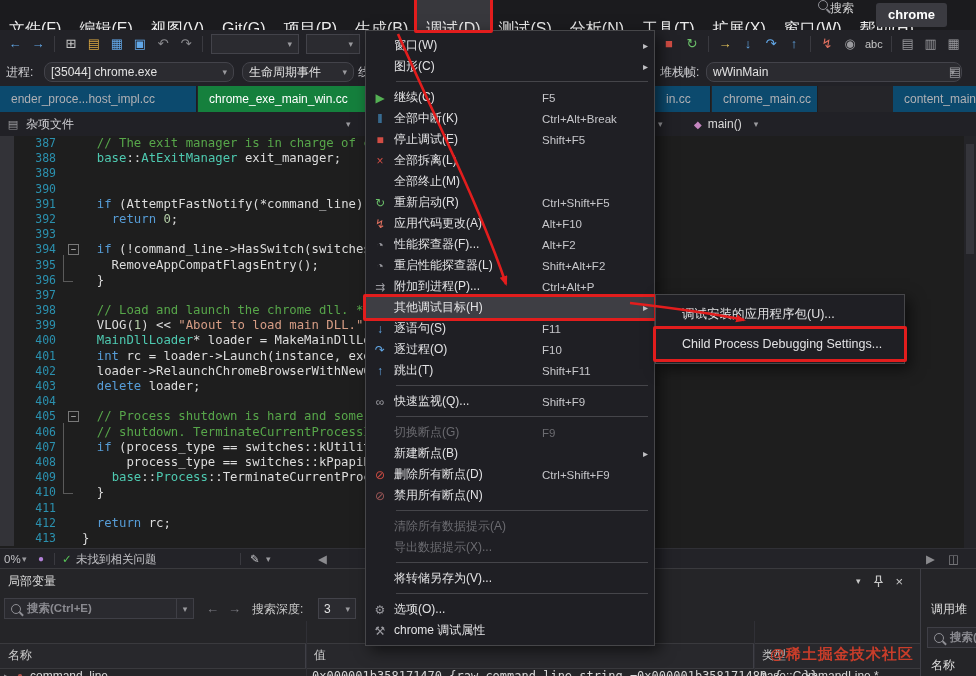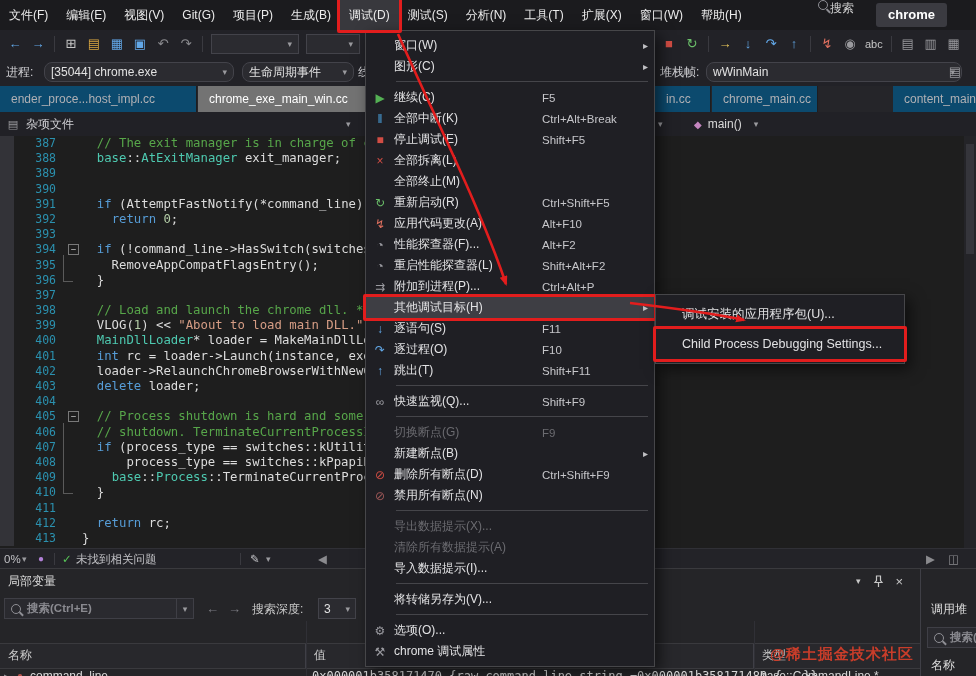--- a/index.html
+++ b/index.html
@@ -1,39 +1,39 @@
 <!DOCTYPE html>
 <html><head>
 <meta charset="utf-8">
 <style>
   html,body{margin:0;padding:0;background:#000;}
   .stage{position:relative;width:976px;height:676px;overflow:hidden;background:#1e1e1e;
          font-family:"Liberation Sans","DejaVu Sans",sans-serif;color:#d8d8d8;}
   
   .titlebar{position:absolute;left:0;top:0;right:0;height:30px;background:#1b1b1e;border-bottom:1px solid #2a2a2e;display:flex;}
-  .mb-item{padding:0 9px;line-height:30px;font-size:12px;color:#ececec;white-space:nowrap;position:relative;}
+  .mb-item{padding:14px 9px;line-height:30px;font-size:16px;color:#ececec;white-space:nowrap;position:relative;}
   .mb-item.open{background:#38383d;}
   .tb-search{position:absolute;left:812px;top:0;height:30px;display:flex;align-items:flex-start;gap:2px;font-size:12px;color:#d0d0d0;}
   .win-title{position:absolute;left:876px;top:3px;height:24px;line-height:24px;padding:0 12px;background:#3b3b41;border-radius:3px;color:#fff;font-weight:bold;font-size:13px;}
   
   .toolbar1{position:absolute;top:30px;left:0;right:0;height:28px;background:#222227;border-bottom:1px solid #2e2e33;}
   .tb-left{position:absolute;left:4px;top:0;height:28px;display:flex;align-items:center;gap:1px;}
   .tb-right{position:absolute;left:658px;top:0;height:28px;display:flex;align-items:center;gap:1px;}
   .tb-icon{width:22px;height:22px;text-align:center;line-height:22px;font-size:13px;color:#c5c5c5;flex:none;}
   .tb-text{width:auto;padding:0 3px;font-size:11px;}
   .tb-sep{width:1px;height:16px;background:#3a3a40;margin:0 4px;flex:none;}
   .tb-combo{height:20px;background:#2b2b30;border:1px solid #43434a;box-sizing:border-box;display:flex;align-items:center;justify-content:space-between;padding:0 6px;font-size:12px;color:#e2e2e2;margin:0 3px;white-space:nowrap;overflow:hidden;}
   .tb-caret{color:#9a9a9e;font-size:9px;margin-left:6px;}
   .toolbar2{position:absolute;top:58px;left:0;right:0;height:28px;background:#222227;border-bottom:1px solid #2e2e33;}
   .db-label{position:absolute;top:0;line-height:28px;font-size:12px;color:#cfcfd3;white-space:nowrap;}
   .toolbar2 .tb-combo{position:absolute;top:4px;margin:0;border-radius:8px;}
   
   .tabbar{position:absolute;top:86px;left:0;right:0;height:26px;background:#252529;}
   .tab{position:absolute;top:0;height:26px;box-sizing:border-box;background:#0c4a6e;color:#b0b0b4;font-size:12px;line-height:26px;padding:0 11px;border-right:1px solid #1d1d20;white-space:nowrap;overflow:hidden;}
-  .tab.active{background:#737373;color:#ffffff;}
+  .tab.active{background:#15803d;color:#ffffff;}
   .tab:nth-child(1){left:0;width:197px;}
   .tab:nth-child(2){left:198px;width:190px;}
   .tab:nth-child(3){left:655px;width:56px;}
   .tab:nth-child(4){left:712px;width:106px;}
   .tab:nth-child(5){left:893px;width:118px;}
   
   .navbar{position:absolute;top:112px;left:0;right:0;height:24px;background:#212126;border-bottom:1px solid #2e2e33;font-size:12px;}
   .nav-project{position:absolute;left:6px;top:0;height:24px;display:flex;align-items:center;gap:6px;color:#cfcfd3;}
   .nav-proj-caret{position:absolute;left:346px;top:0;line-height:24px;color:#9a9a9e;font-size:9px;}
   .nav-stub{position:absolute;left:658px;top:0;line-height:24px;color:#9a9a9e;font-size:9px;}
@@ -407,31 +407,26 @@
         <span class="mi-shortcut">Ctrl+Shift+F9</span>
       </div>
       <div class="menu-item">
         <span class="mi-icon" style="color: rgb(160, 88, 88);">⊘</span>
         <span class="mi-label">禁用所有断点(N)</span>
         <span class="mi-shortcut"></span>
       </div>
       <div class="menu-sep"></div>
       <div class="menu-item disabled">
         <span class="mi-icon"></span>
+        <span class="mi-label">清除所有数据提示(A)</span>
+        <span class="mi-shortcut"></span>
+      </div>
+      <div class="menu-item disabled">
+        <span class="mi-icon"></span>
         <span class="mi-label">导出数据提示(X)...</span>
-        <span class="mi-shortcut"></span>
-      </div>
-      <div class="menu-item disabled">
-        <span class="mi-icon"></span>
-        <span class="mi-label">清除所有数据提示(A)</span>
-        <span class="mi-shortcut"></span>
-      </div>
-      <div class="menu-item">
-        <span class="mi-icon"></span>
-        <span class="mi-label">导入数据提示(I)...</span>
         <span class="mi-shortcut"></span>
       </div>
       <div class="menu-sep"></div>
       <div class="menu-item">
         <span class="mi-icon"></span>
         <span class="mi-label">将转储另存为(V)...</span>
         <span class="mi-shortcut"></span>
       </div>
       <div class="menu-sep"></div>
       <div class="menu-item">

